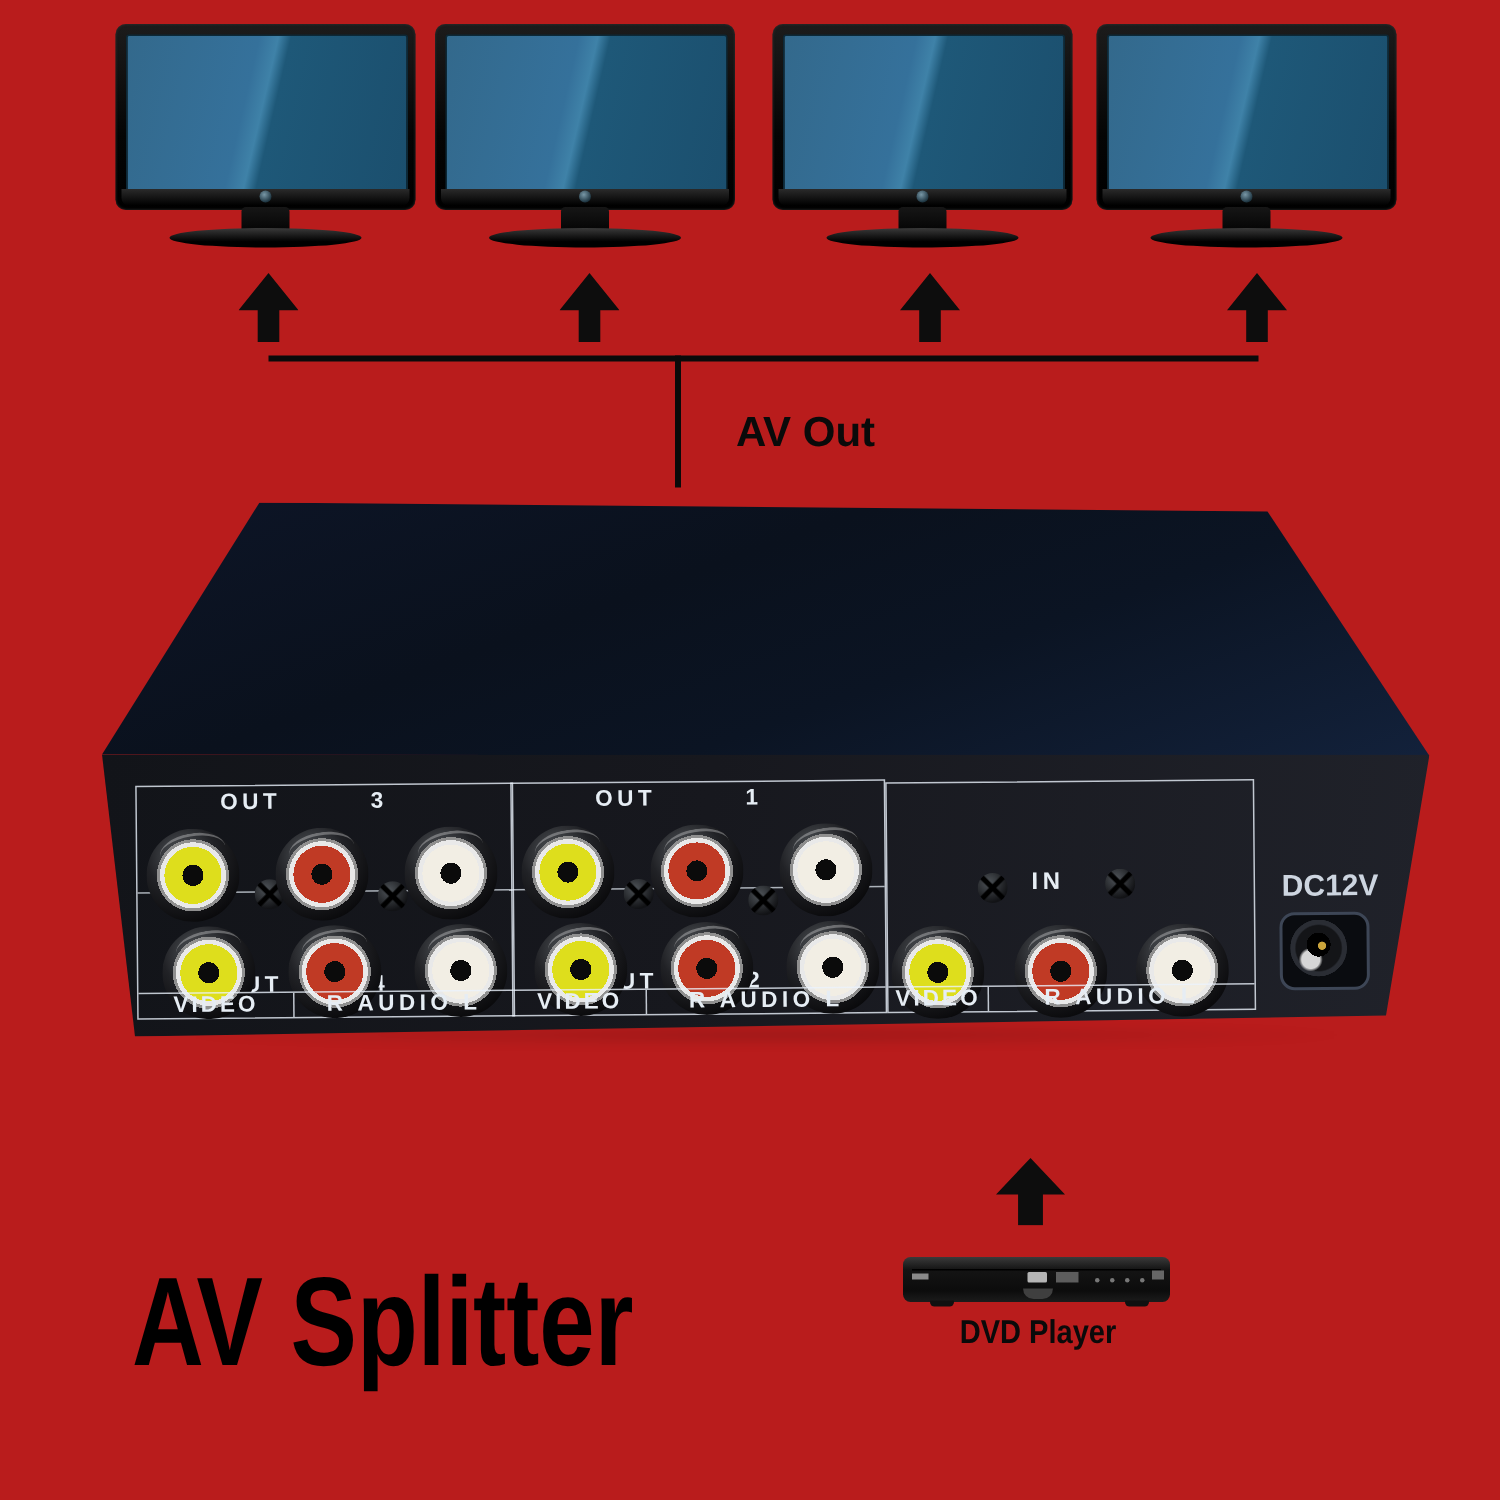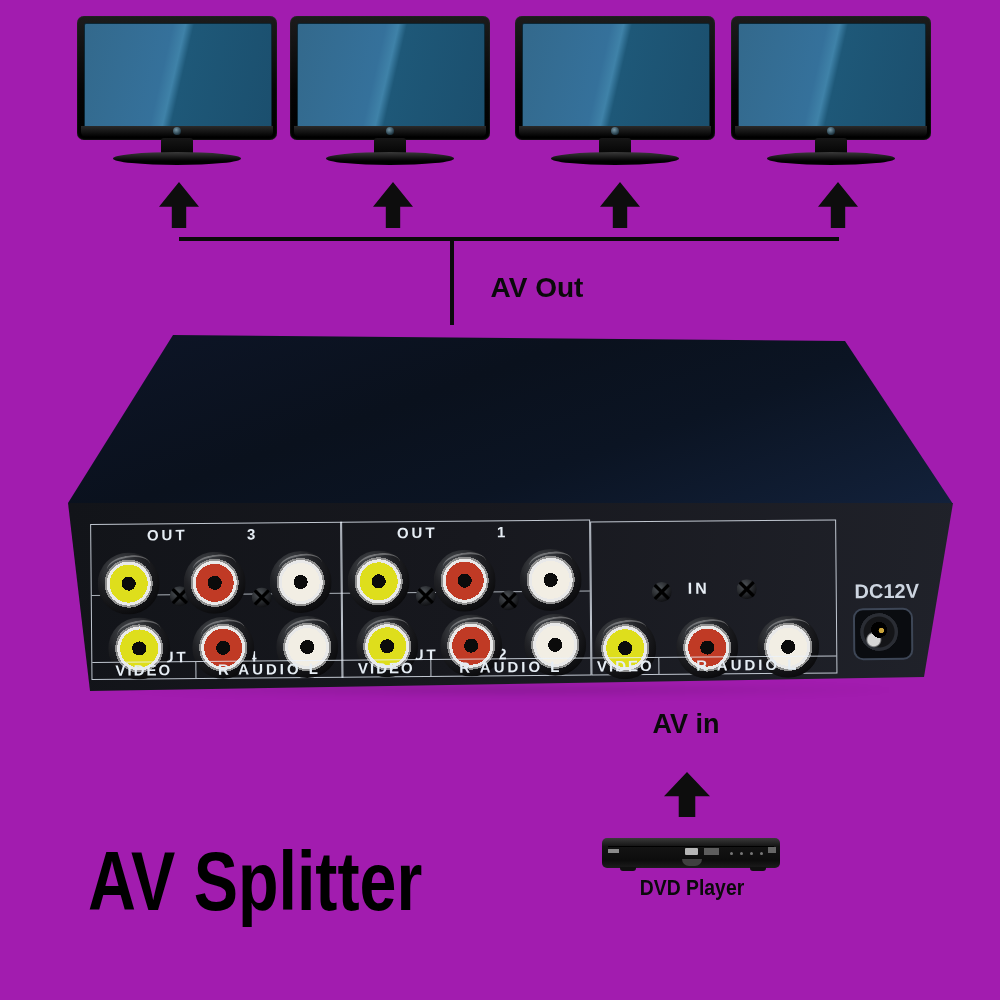--- a/index.html
+++ b/index.html
@@ -1,16 +1,16 @@
 <!DOCTYPE html>
 <html><head>
 <meta charset="utf-8">
 <style>
   html,body{margin:0;padding:0;background:#fff;}
-  .canvas{position:relative;width:1000px;height:1000px;background:#a21caf;overflow:hidden;
+  .canvas{position:relative;width:1000px;height:1000px;background:#b91c1c;overflow:hidden;
           font-family:"Liberation Sans", sans-serif;}
 
   
   .tv{position:absolute;top:16px;width:200px;height:150px;}
   .tv-bezel{position:absolute;left:0;top:0;width:200px;height:124px;border-radius:7px;
             background:linear-gradient(#1c1c1c,#050505 60%,#000);box-shadow:inset 0 0 2px #333;}
   .tv-screen{position:absolute;left:7px;top:7px;width:186px;height:104px;border-radius:2px;
              border:1px solid #0c2836;
              background:linear-gradient(103deg,#33698c 0%,#35719b 42%,#3f82a8 48%,#1e5878 52%,#1b4f6e 100%);}
   .tv-chin{position:absolute;left:4px;bottom:3px;width:192px;height:11px;border-radius:0 0 5px 5px;
@@ -210,21 +210,20 @@
       <div class="strip">
         <div class="cell video" style="width:66px">VIDEO</div>
         <div class="cell audio">R AUDIO L</div>
       </div>
     </div>
 
     <div class="dc-label">DC12V</div>
     <div class="dc-jack"></div>
   </div>
 
-  <div class="txt av-in">AV in</div>
   <div class="up-arrow" style="left:664px;top:772px;width:46px;height:45px"></div>
 
   <div class="dvd">
     <span class="dvd-part" style="left:6px;top:11px;width:11px;height:4px;background:#8a8a8a"></span>
     <span class="dvd-part" style="left:83px;top:10px;width:13px;height:7px;background:#b5b5b5;border-radius:1px"></span>
     <span class="dvd-part" style="left:102px;top:10px;width:15px;height:7px;background:#5d5d5d"></span>
     <span class="dvd-part" style="left:128px;top:14px;width:3px;height:3px;border-radius:50%;background:#777"></span>
     <span class="dvd-part" style="left:138px;top:14px;width:3px;height:3px;border-radius:50%;background:#777"></span>
     <span class="dvd-part" style="left:148px;top:14px;width:3px;height:3px;border-radius:50%;background:#777"></span>
     <span class="dvd-part" style="left:158px;top:14px;width:3px;height:3px;border-radius:50%;background:#777"></span>

